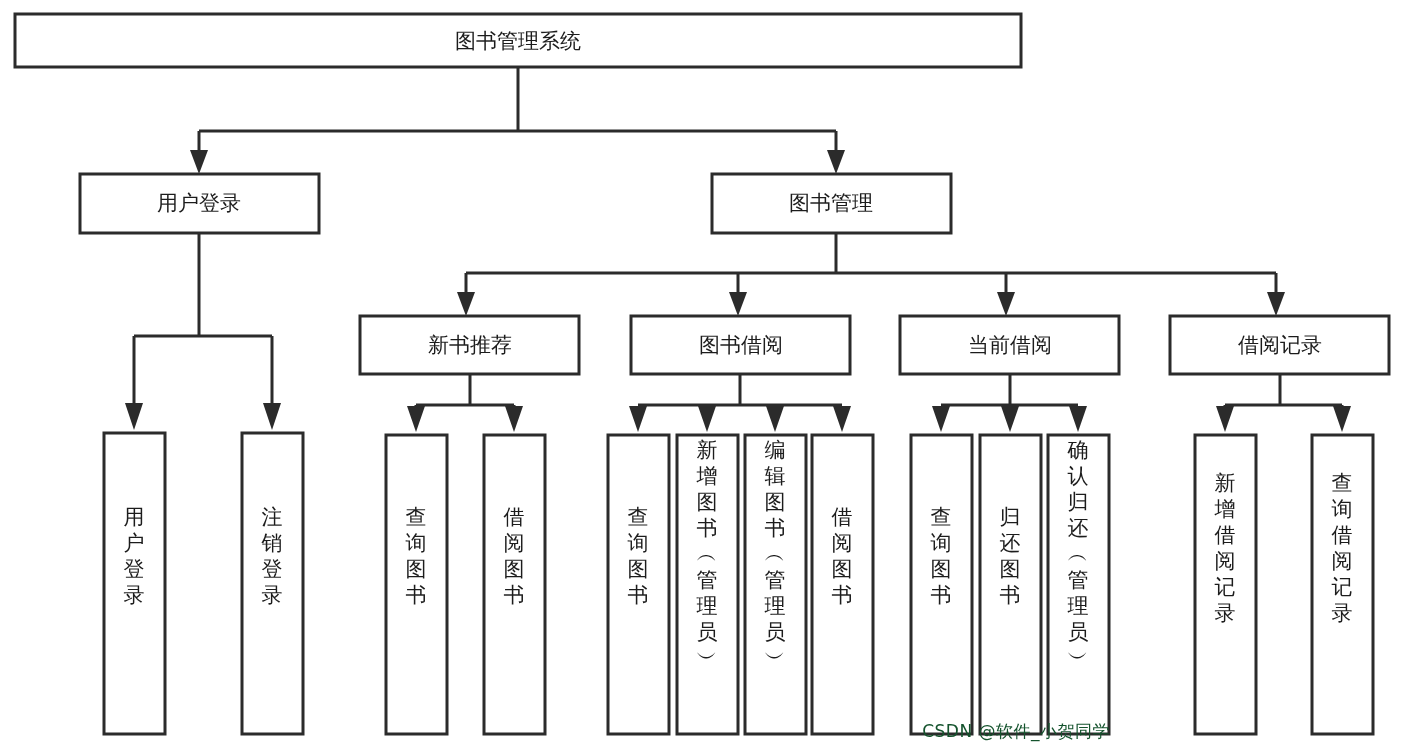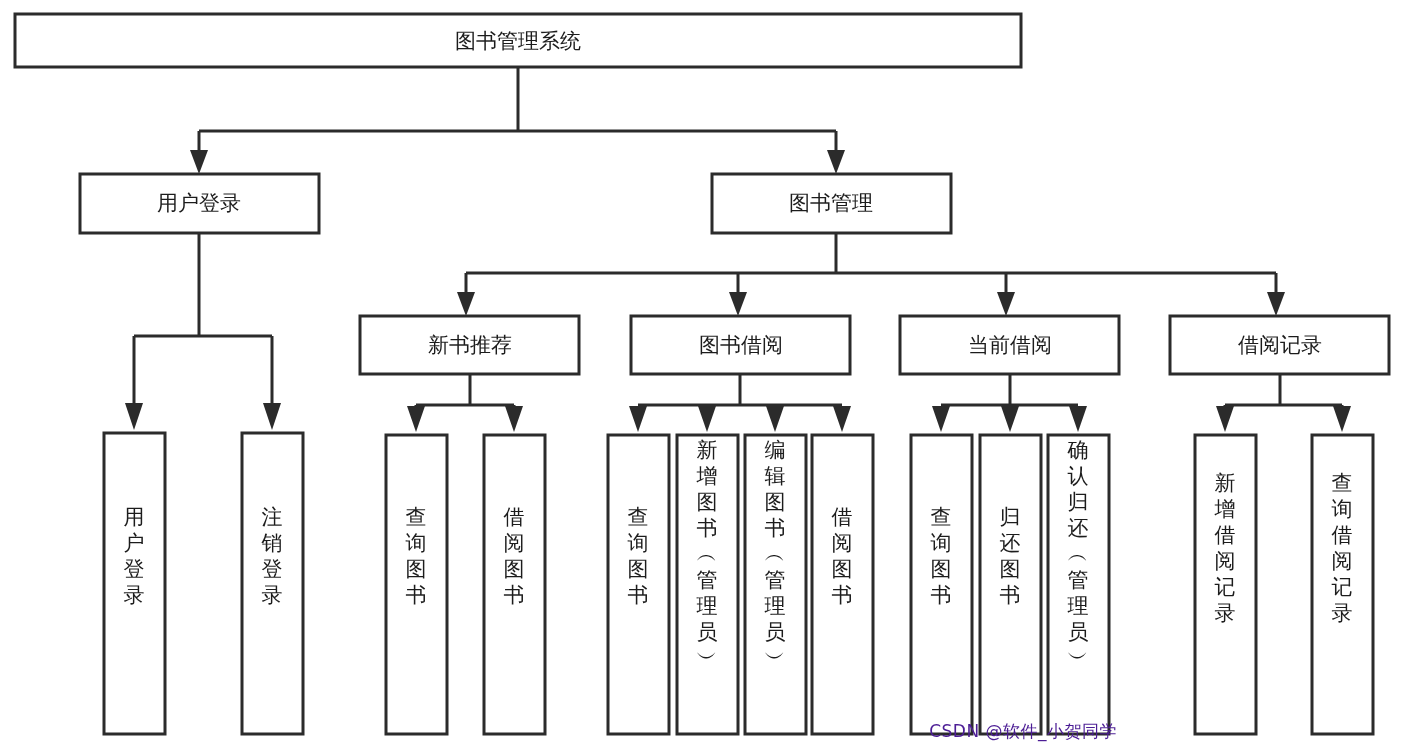--- a/index.html
+++ b/index.html
@@ -22,24 +22,24 @@
     dominant-baseline:middle;
   }
   .node-label-vertical{
     fill:#1c1c1c;
     font-family:"DejaVu Sans","Liberation Sans",sans-serif;
     font-size:21px;
     text-anchor:middle;
   }
   .watermark{
     position:absolute;
-    right:3px;bottom:4px;
+    right:10px;bottom:4px;
     font-family:"DejaVu Sans","Liberation Sans",sans-serif;
     font-size:17px;
-    color:#4c1d95;
+    color:#14532d;
     letter-spacing:0.5px;
     white-space:nowrap;
     user-select:none;
   }
 </style>
 </head>
 <body>
 
 <div id="diagram-root">
   <svg width="1405" height="747" viewBox="0 0 1405 747" xmlns="http://www.w3.org/2000/svg">

